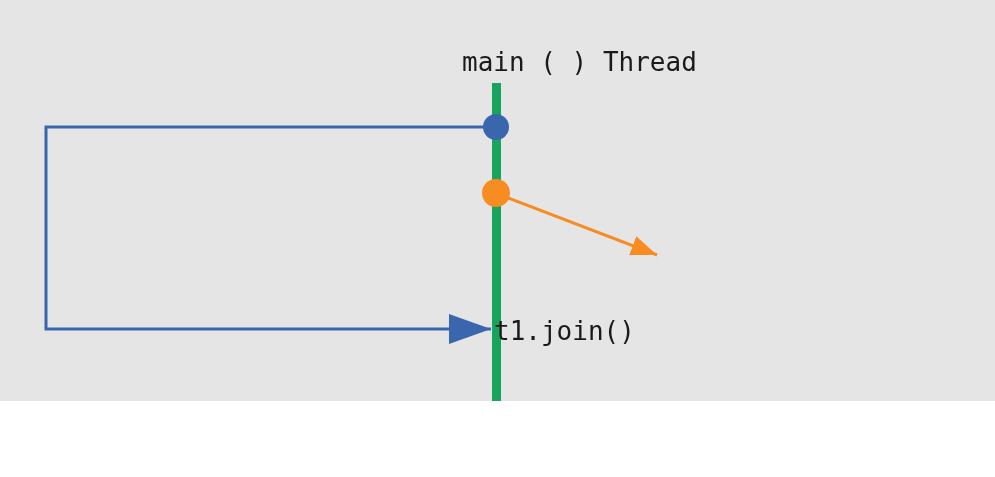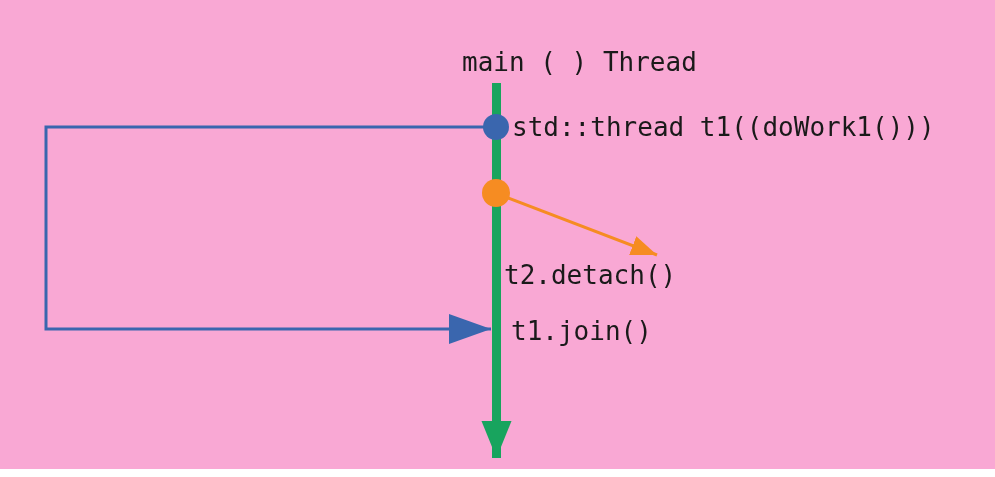--- a/index.html
+++ b/index.html
@@ -4,42 +4,42 @@
 <style>
   html, body {
     margin: 0;
     padding: 0;
     background: #ffffff;
     font-family: "DejaVu Sans Mono", "Liberation Mono", monospace;
   }
   .stage {
     position: relative;
     width: 995px;
-    height: 469px;
-    background: #f9a8d4;
+    height: 401px;
+    background: #e5e5e5;
     overflow: hidden;
   }
   .stage svg {
     position: absolute;
     left: 0;
     top: 0;
   }
   .lbl {
     position: absolute;
     white-space: pre;
     font-size: 26px;
     line-height: 30px;
     color: #1a1a1a;
     letter-spacing: 0px;
   }
   .lbl-title   { left: 462px; top: 47px;  }
   .lbl-t1      { left: 512px; top: 112px; }
   .lbl-t2      { left: 57px;  top: 179px; }
   .lbl-detach  { left: 504px; top: 260px; }
-  .lbl-join    { left: 511px; top: 316px; text-align: center; }
+  .lbl-join    { left: 494px; top: 316px; text-align: center; }
 </style>
 </head>
 <body>
 
 <div class="stage">
 
   <svg width="995" height="477" viewBox="0 0 995 477">
     <defs>
       <marker id="greenHead" markerUnits="userSpaceOnUse" markerWidth="39" markerHeight="32" refX="37" refY="15" orient="auto">
         <polygon points="0,0 37,15 0,30" fill="#18A45E"></polygon>
@@ -58,20 +58,18 @@
 
     <line x1="508" y1="198" x2="657" y2="255" stroke-width="3" marker-end="url(#orangeHead)" stroke="#F68C22"></line>
 
     <circle cx="496" cy="127" r="13" fill="#3A66AE"></circle>
 
     <circle cx="496" cy="193" r="14" fill="#F68C22"></circle>
   </svg>
 
   <div class="lbl lbl-title">main ( ) Thread</div>
 
-  <div class="lbl lbl-t1">std::thread t1((doWork1()))</div>
 
 
-  <div class="lbl lbl-detach">t2.detach()</div>
 
   <div class="lbl lbl-join">t1.join()</div>
 
 </div>
 
 </body></html>

